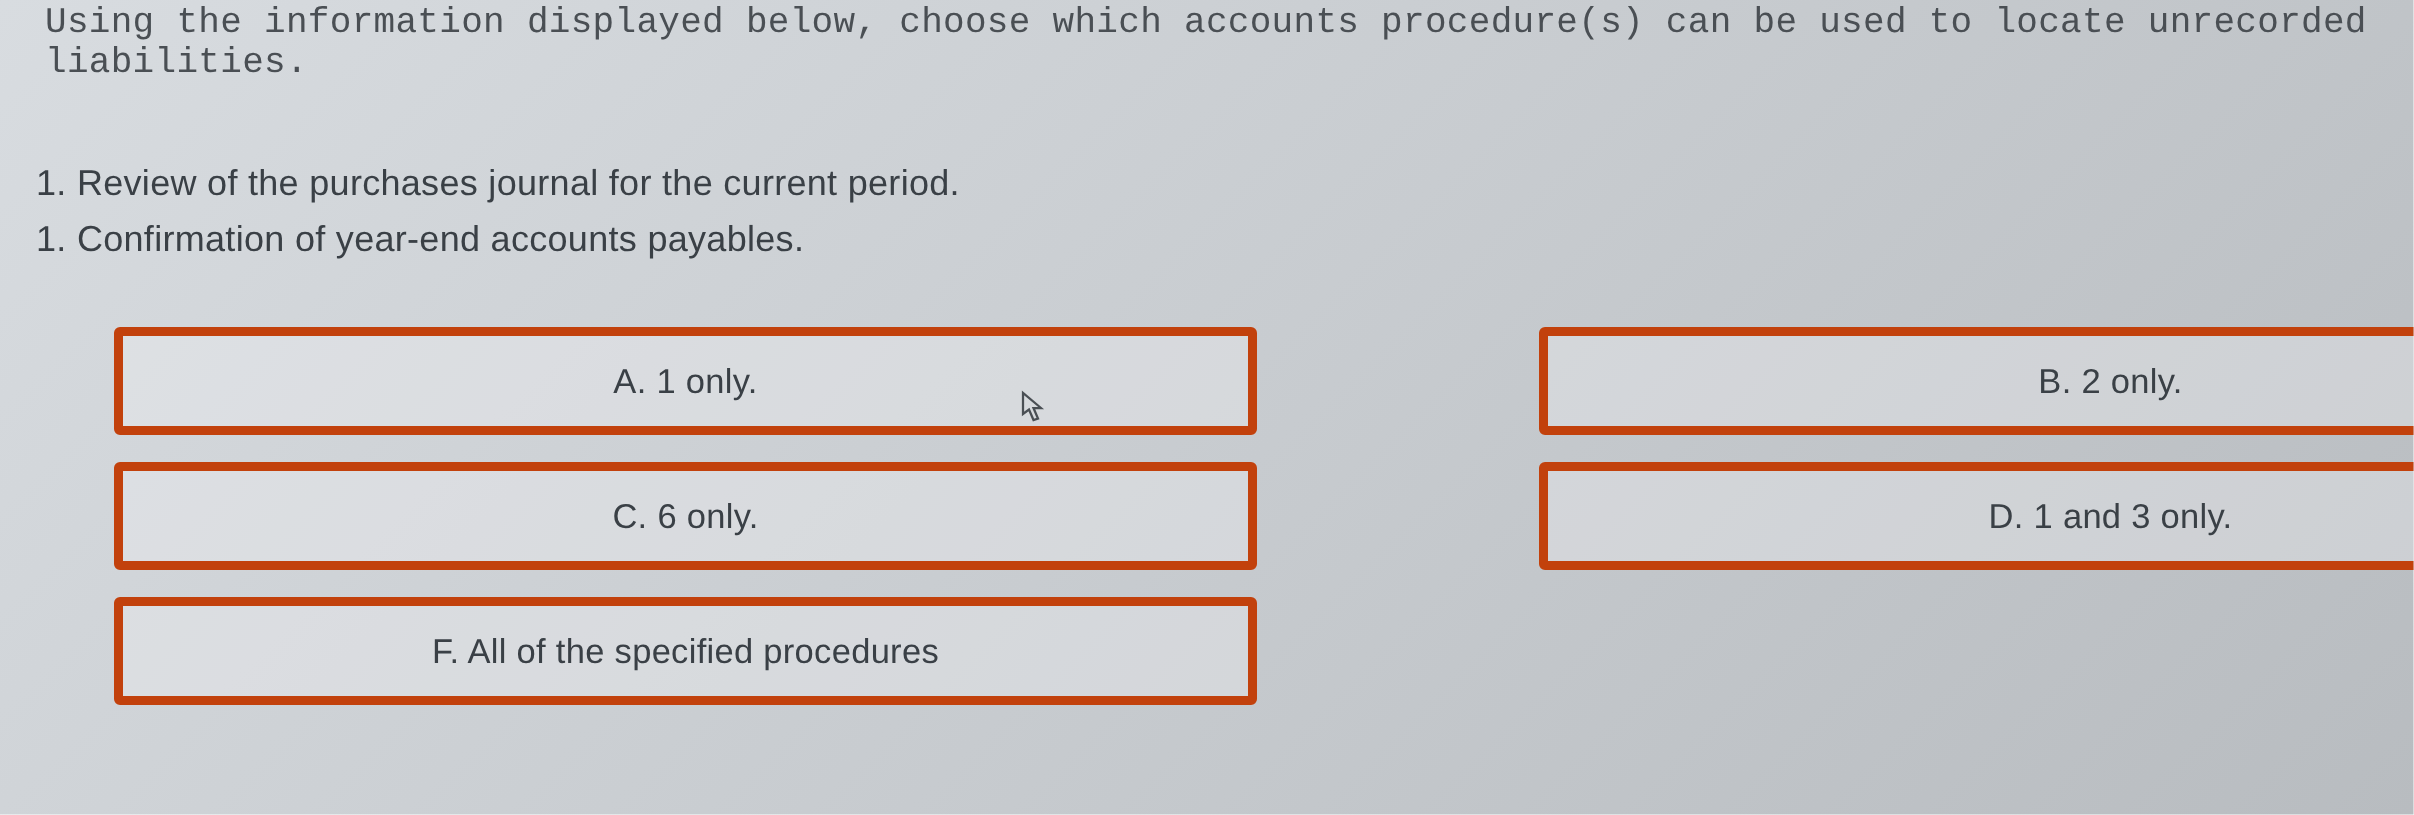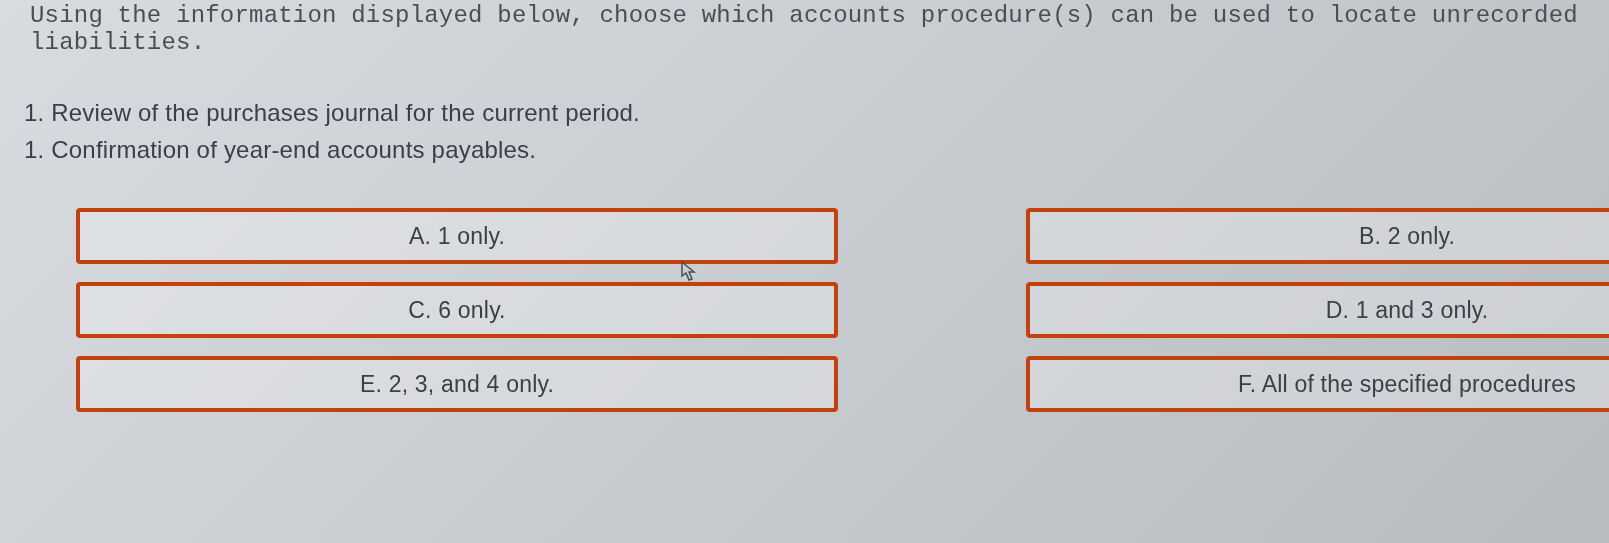--- a/index.html
+++ b/index.html
@@ -19,21 +19,21 @@
     }
     .question-intro {
       font-size: 24px;
       color: #4a4f54;
       padding-top: 2px;
       padding-left: 10px;
       letter-spacing: 0.2px;
       font-family: Liberation Mono, monospace;
     }
     .statements {
-      margin-top: 38px;
+      margin-top: 48px;
       padding-left: 4px;
     }
     .statement {
       font-size: 24px;
       color: #3a4046;
       line-height: 1.55;
       letter-spacing: 0.2px;
     }
     .cursor {
       position: absolute;
@@ -44,24 +44,24 @@
     }
     .options-area {
       margin-top: 40px;
       display: grid;
       grid-template-columns: 790px 790px;
       column-gap: 160px;
       row-gap: 18px;
       padding-left: 28px;
     }
     .option {
-      border: 4px solid #c2410c;
+      border: 6px solid #c2410c;
       border-radius: 4px;
       background: rgba(240, 242, 244, 0.35);
-      height: 56px;
+      height: 72px;
       display: flex;
       align-items: center;
       justify-content: center;
       font-size: 23px;
       color: #3a4046;
       cursor: pointer;
       letter-spacing: 0.2px;
       margin-left: 28px;
     }
   </style>
@@ -79,15 +79,14 @@
   <svg width="18" height="22" viewBox="0 0 18 22">
     <path d="M 2 2 L 2 16 L 6 13 L 9 20 L 12 19 L 9 12 L 14 12 Z" fill="none" stroke="#4a4f54" stroke-width="1.5"></path>
   </svg>
 </div>
 
 <div class="options-area">
   <div class="option">A. 1 only.</div>
   <div class="option">B. 2 only.</div>
   <div class="option">C. 6 only.</div>
   <div class="option">D. 1 and 3 only.</div>
-  <div class="option">E. 2, 3, and 4 only.</div>
   <div class="option">F. All of the specified procedures</div>
 </div>
 
 </body></html>

